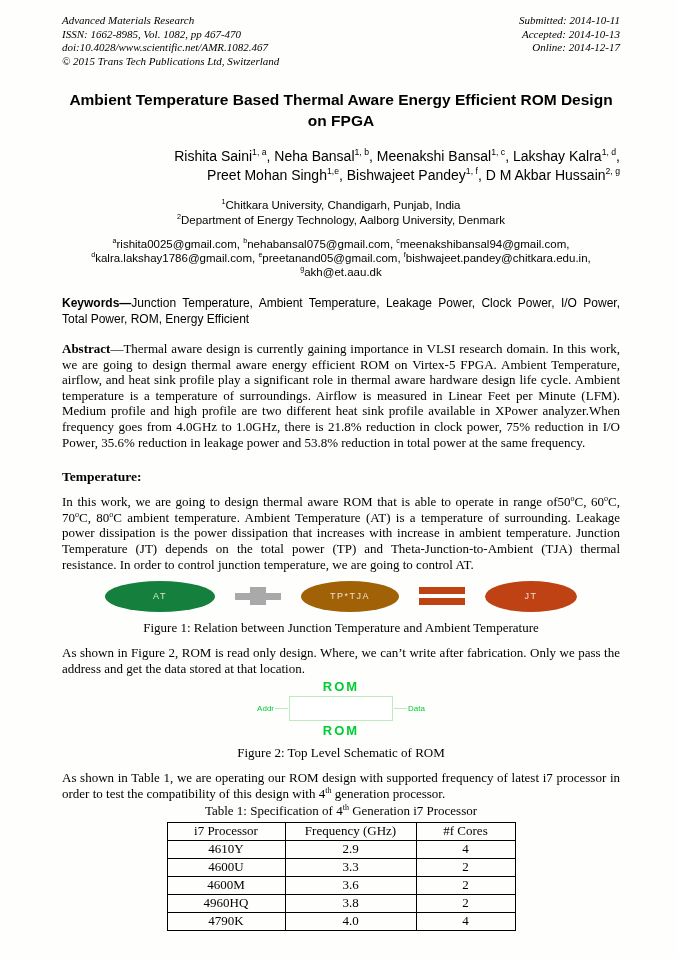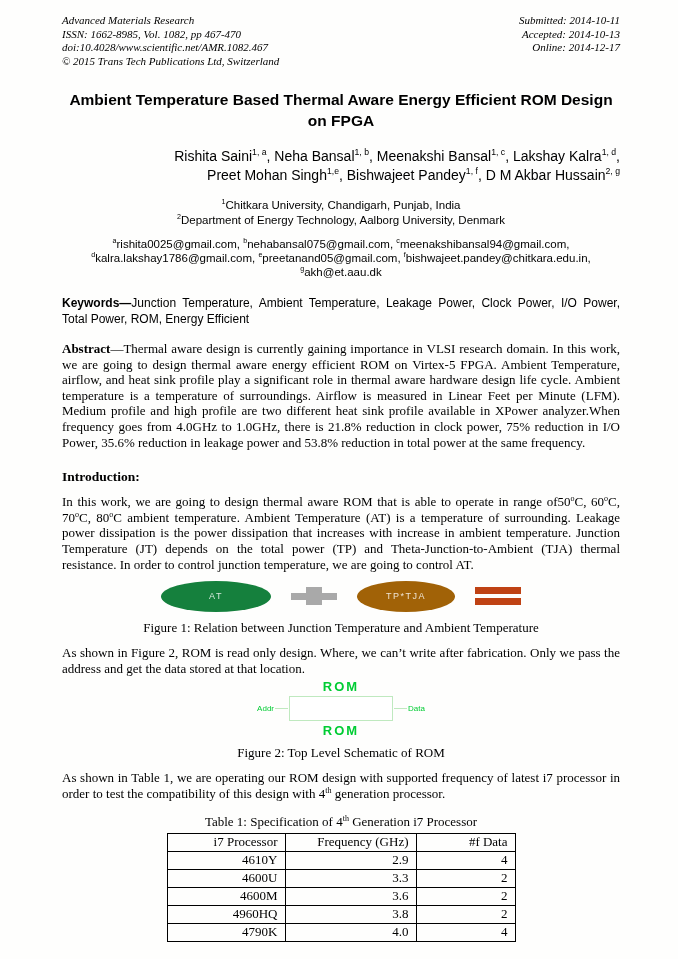--- a/index.html
+++ b/index.html
@@ -54,25 +54,25 @@
 
   
   .fig2 { margin-top:3px; text-align:center; }
   .rom-big { font:bold 13px/15px "Liberation Sans", sans-serif; letter-spacing:2px; }
   .rom-row { display:flex; align-items:center; justify-content:center; margin:2px 0; }
   .port { font:8px "Liberation Sans", sans-serif; }
   .port-line { width:13px; height:0; border-top:1px solid #bfe9bf; margin:0 1px; }
   .rom-box { width:104px; height:25px; border:1px solid #bfe9bf; background:#fff; }
 
   
-  .tcap { margin-top:11px; text-align:center; font:13px/17px "Liberation Serif", serif; }
+  .tcap { text-align:center; font:13px/17px "Liberation Serif", serif; }
   table.spec { margin:3px auto 0; border-collapse:collapse; table-layout:fixed;
     font:13px "Liberation Serif", serif; }
   table.spec th, table.spec td { border:1px solid #000; font-weight:normal;
-    text-align:right; padding:0.5px 7px; height:17.5px; }
+    text-align:center; padding:0.5px 7px; height:17.5px; }
 </style>
 </head>
 <body>
 
 <div class="page">
 
   <div class="jhead">
     <div class="left">
 
     <div class="jline">Advanced Materials Research</div>
@@ -107,37 +107,40 @@
   </div>
 
   <p class="keywords">
     <span class="lead">Keywords—</span><span>Junction Temperature, Ambient Temperature, Leakage Power, Clock Power, I/O Power, Total Power, ROM, Energy Efficient</span>
   </p>
 
   <p class="abstract">
     <span class="lead">Abstract</span><span>—Thermal aware design is currently gaining importance in VLSI research domain. In this work, we are going to design thermal aware energy efficient ROM on Virtex-5 FPGA. Ambient Temperature, airflow, and heat sink profile play a significant role in thermal aware hardware design life cycle. Ambient temperature is a temperature of surroundings. Airflow is measured in Linear Feet per Minute (LFM). Medium profile and high profile are two different heat sink profile available in XPower analyzer.When frequency goes from 4.0GHz to 1.0GHz, there is 21.8% reduction in clock power, 75% reduction in I/O Power, 35.6% reduction in leakage power and 53.8% reduction in total power at the same frequency.</span>
   </p>
 
-  <h2 class="sect-head">Introduction:</h2>
+  <h2 class="sect-head">Temperature:</h2>
   <p class="body-p">In this work, we are going to design thermal aware ROM that is able to operate in range of50<sup>o</sup>C, 60<sup>o</sup>C, 70<sup>o</sup>C, 80<sup>o</sup>C ambient temperature. Ambient Temperature (AT) is a temperature of surrounding. Leakage power dissipation is the power dissipation that increases with increase in ambient temperature. Junction Temperature (JT) depends on the total power (TP) and Theta-Junction-to-Ambient (TJA) thermal resistance. In order to control junction temperature, we are going to control AT.</p>
 
   <div class="fig1">
     <div class="node n0" style="background: #15803d;">
       <span>AT</span>
     </div>
     <div class="plus">
       <div class="ph" style="background: rgb(169, 169, 169);"></div>
       <div class="pv" style="background: rgb(169, 169, 169);"></div>
     </div>
     <div class="node n1" style="background: #a16207;">
       <span>TP*TJA</span>
     </div>
     <div class="equals">
       <div class="eb" style="background: rgb(191, 66, 20);"></div>
       <div class="eb" style="background: rgb(191, 66, 20);"></div>
+    </div>
+    <div class="node n2" style="background: rgb(191, 66, 20);">
+      <span>JT</span>
     </div>
   </div>
   <div class="caption">Figure 1: Relation between Junction Temperature and Ambient Temperature</div>
 
   <p class="body-p">As shown in Figure 2, ROM is read only design. Where, we can’t write after fabrication. Only we pass the address and get the data stored at that location.</p>
 
   <div class="fig2">
     <div class="rom-big" style="color: rgb(0, 204, 51);">ROM</div>
     <div class="rom-row">
       <span class="port" style="color: rgb(0, 204, 51);">Addr</span>
@@ -157,21 +160,21 @@
     <colgroup>
         <col style="width:118px">
         <col style="width:131px">
         <col style="width:99px">
       </colgroup>
     <thead>
       <tr>
 
       <th>i7 Processor</th>
           <th>Frequency (GHz)</th>
-          <th>#f Data</th>
+          <th>#f Cores</th>
         </tr>
     </thead>
     <tbody>
         <tr>
           <td>4610Y</td>
           <td>2.9</td>
           <td>4</td>
         </tr>
         <tr>
           <td>4600U</td>

